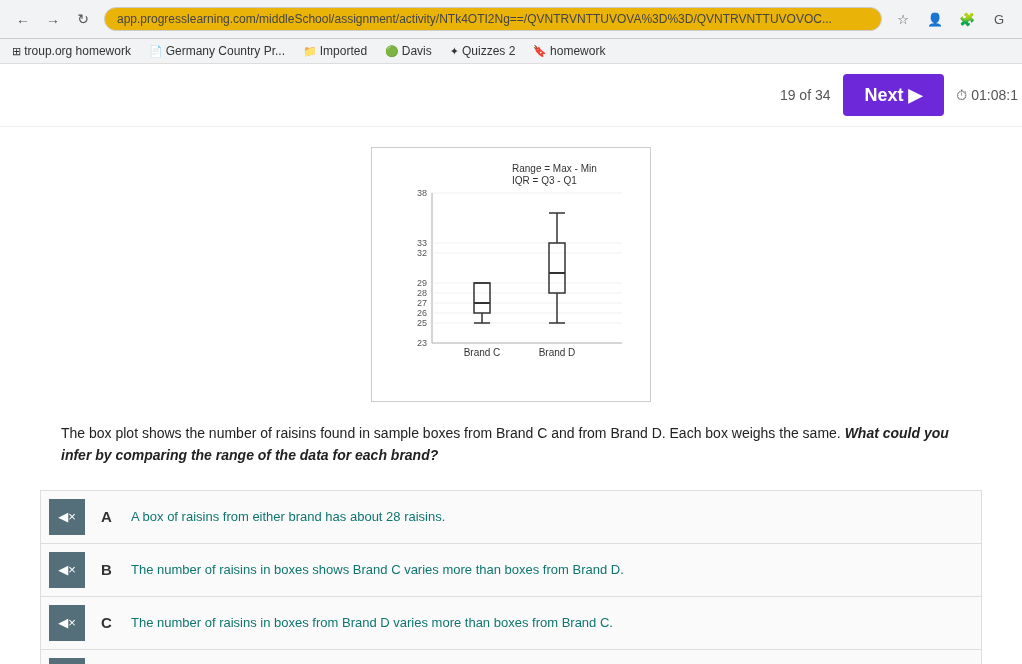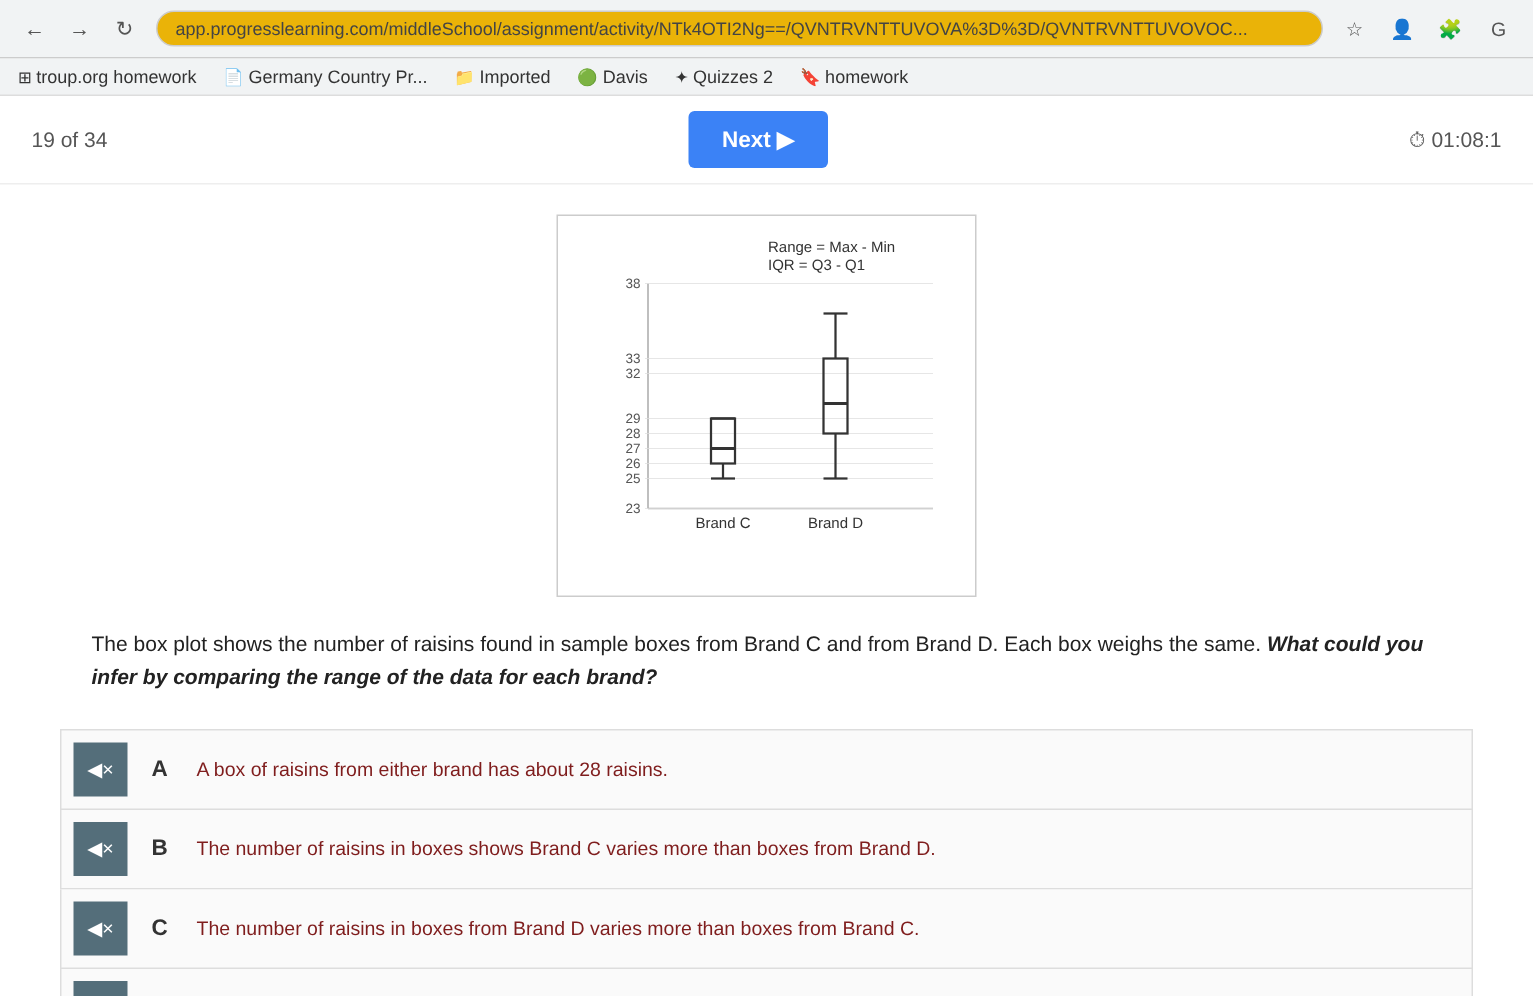--- a/index.html
+++ b/index.html
@@ -54,36 +54,36 @@
     
     .page-content {
       background: #fff;
       min-height: calc(664px - 58px);
       padding: 0;
     }
 
     
     .top-bar {
       display: flex;
-      justify-content: space-between;
-      align-items: center;
-      padding: 10px 21px;
+      justify-content: flex-end;
+      align-items: center;
+      padding: 10px 4px;
       gap: 12px;
       border-bottom: 1px solid #eee;
     }
     .progress-text {
       font-size: 14px;
       color: #555;
     }
     .next-btn {
-      background: #3b82f6;
+      background: #6d28d9;
       color: #fff;
       border: none;
       padding: 10px 22px;
-      font-size: 15px;
+      font-size: 18px;
       font-weight: bold;
       border-radius: 4px;
       cursor: pointer;
       display: flex;
       align-items: center;
       gap: 6px;
     }
     .timer {
       font-size: 14px;
       color: #555;
@@ -154,21 +154,21 @@
       font-weight: bold;
       font-size: 15px;
       width: 30px;
       flex-shrink: 0;
       padding: 12px 8px;
       color: #333;
     }
     .option-text {
       font-size: 13px;
       padding: 12px 8px;
-      color: #7f1d1d;
+      color: #0f766e;
       flex: 1;
     }
   </style>
 </head>
 <body>
 
 <div class="browser-bar">
   <div class="browser-nav">
     <button class="nav-btn">←</button>
     <button class="nav-btn">→</button>

